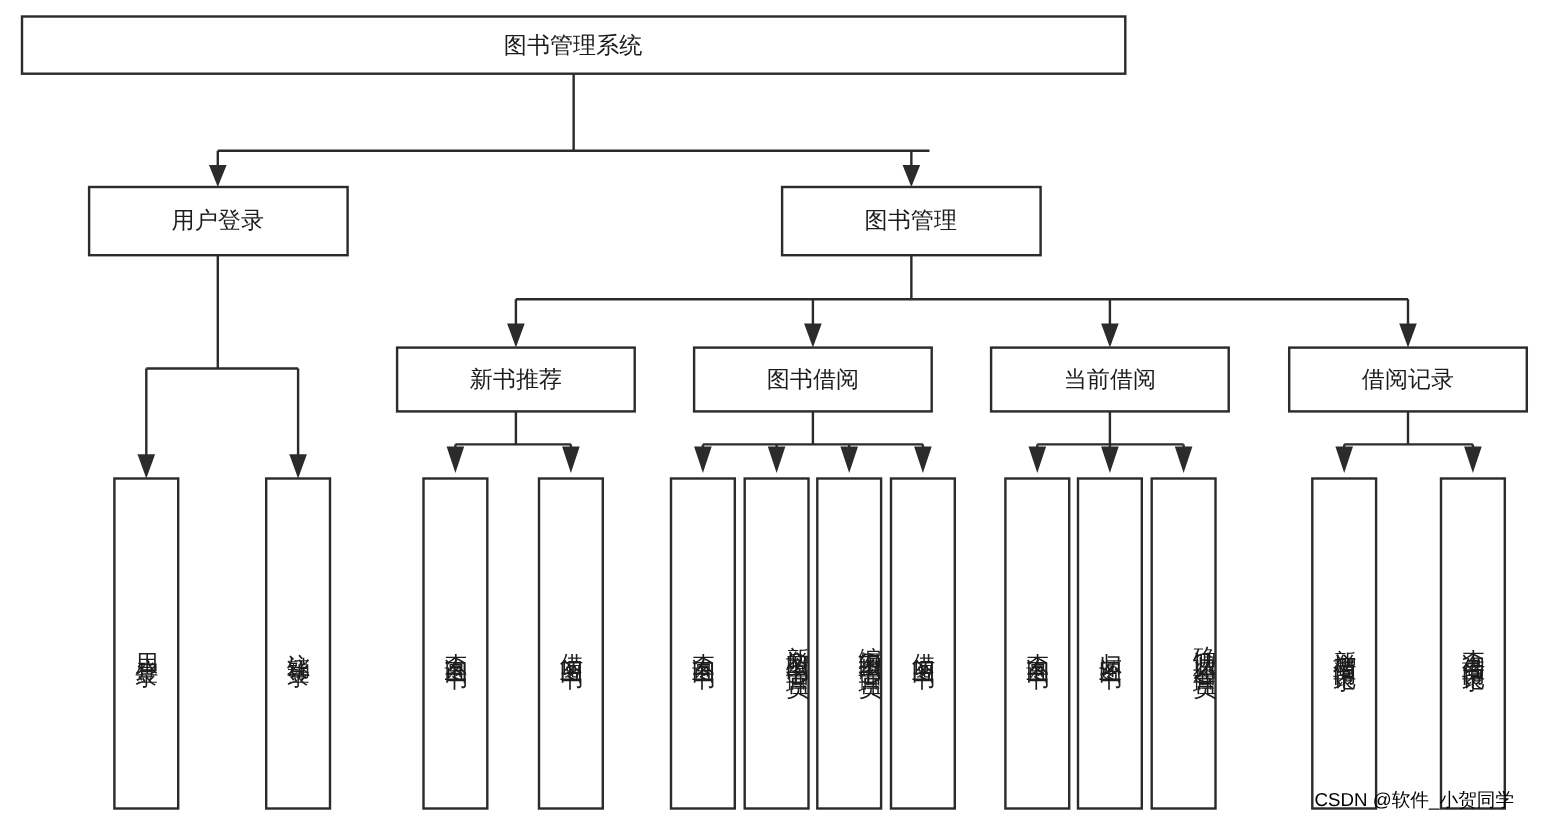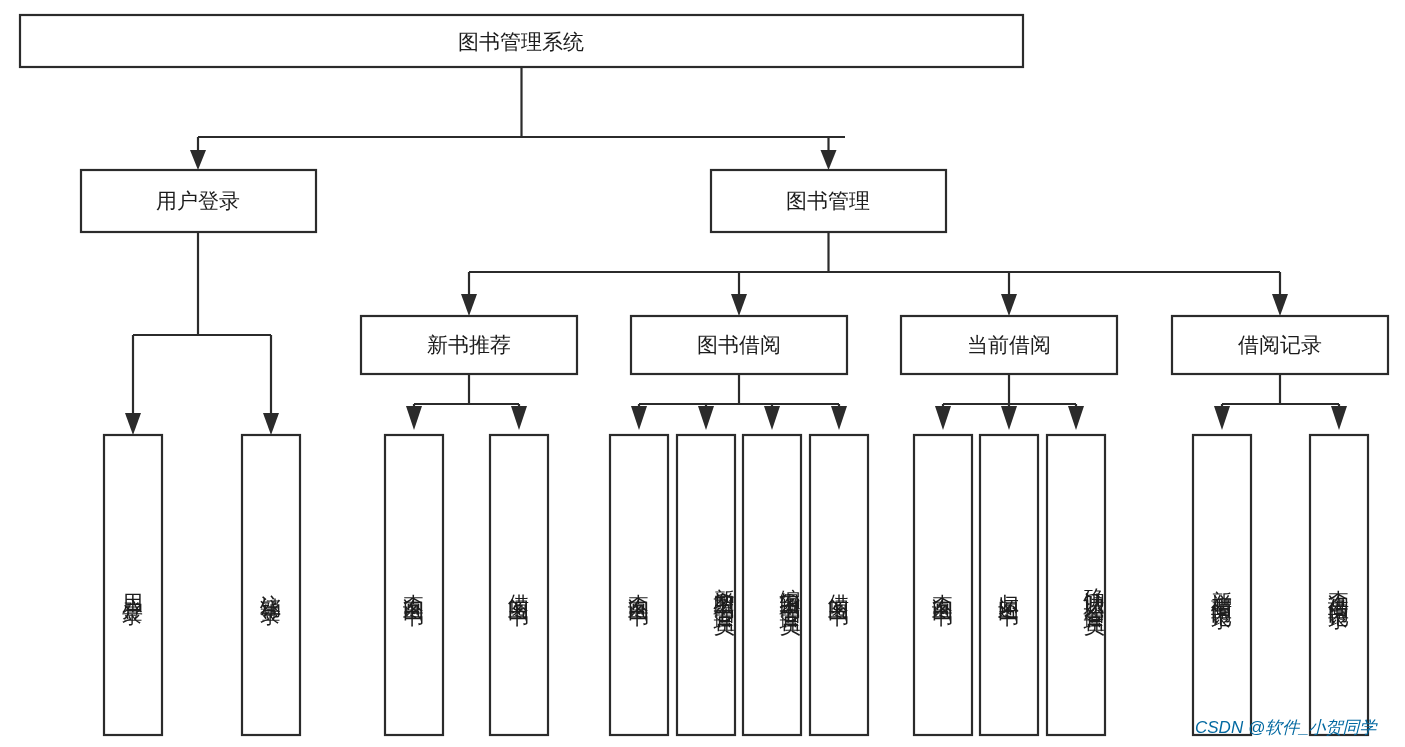--- a/index.html
+++ b/index.html
@@ -59,23 +59,22 @@
     display: flex;
     align-items: center;
     justify-content: center;
     white-space: nowrap;
     pointer-events: none;
   }
   .watermark {
     position: absolute;
     font-family: "Liberation Sans", "DejaVu Sans", sans-serif;
     font-size: 17px;
-    color: #0369a1;
+    color: #000000;
     white-space: nowrap;
-    font-style: italic;
   }
 </style>
 </head>
 <body>
 
 <div id="diagram-root">
 
   <svg id="tree-svg" viewBox="0 0 1405 747">
 
     <g>

